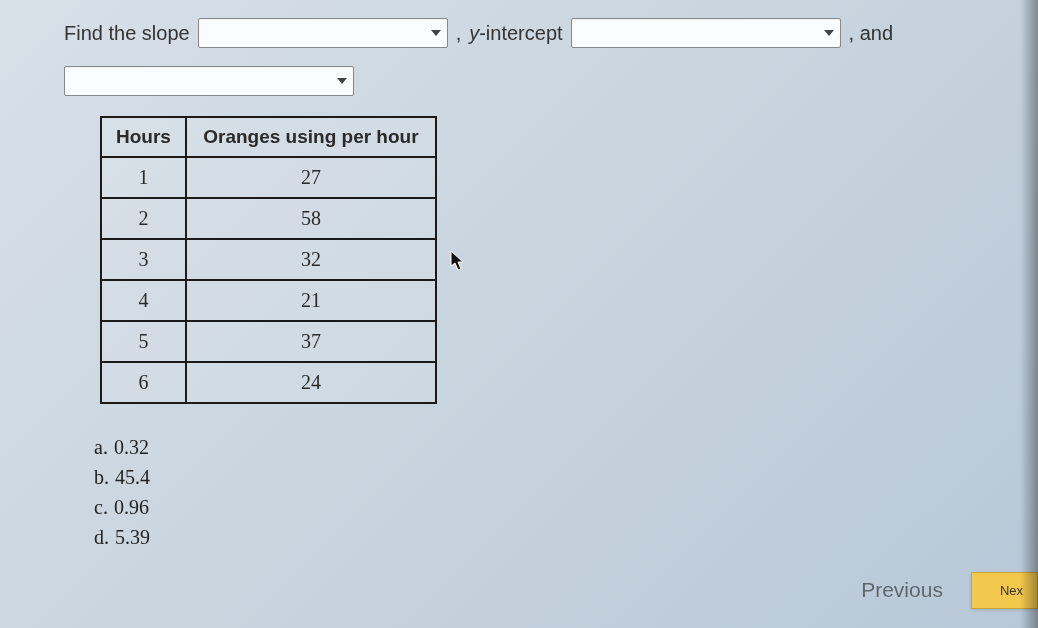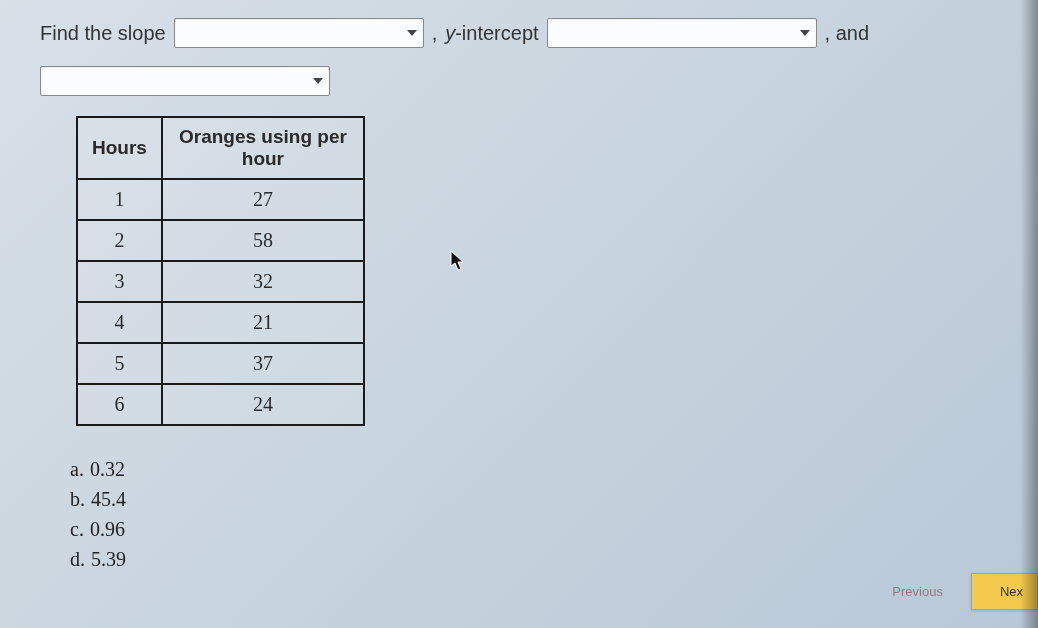--- a/index.html
+++ b/index.html
@@ -10,21 +10,21 @@
     body {
       font-family: Arial, Helvetica, sans-serif;
       background: linear-gradient(135deg, #d8e0e8 0%, #c8d4de 50%, #b8c8d8 100%);
       width: 1038px;
       height: 628px;
       position: relative;
       overflow: hidden;
       color: #2a2a2a;
     }
     .content {
-      padding: 18px 40px;
+      padding: 18px 64px;
     }
     .sentence-row {
       display: flex;
       align-items: center;
       gap: 8px;
       margin-bottom: 18px;
       font-size: 20px;
       color: #333;
     }
     .dropdown {
@@ -73,21 +73,21 @@
     }
     .data-table th {
       font-weight: bold;
       font-family: Arial, sans-serif;
       font-size: 19px;
     }
     .data-table td.hours {
       width: 70px;
     }
     .data-table td.oranges {
-      width: 202px;
+      width: 250px;
     }
     .answers {
       margin-top: 28px;
       margin-left: 30px;
       font-family: "Times New Roman", serif;
       font-size: 20px;
       line-height: 1.5;
       color: #222;
     }
     .answers .row {
@@ -96,22 +96,22 @@
     }
     .nav-buttons {
       position: absolute;
       bottom: 18px;
       right: 0;
       display: flex;
       align-items: center;
       gap: 14px;
     }
     .btn-prev {
-      color: #7f1d1d;
-      font-size: 13px;
+      color: #000000;
+      font-size: 21px;
       padding: 8px 14px;
       opacity: 0.5;
     }
     .btn-next {
       background: #f2c94c;
       color: #333;
       font-size: 13px;
       padding: 10px 14px 10px 28px;
       border: 1px solid #c9a536;
       box-shadow: 0 1px 3px rgba(0,0,0,0.15);

